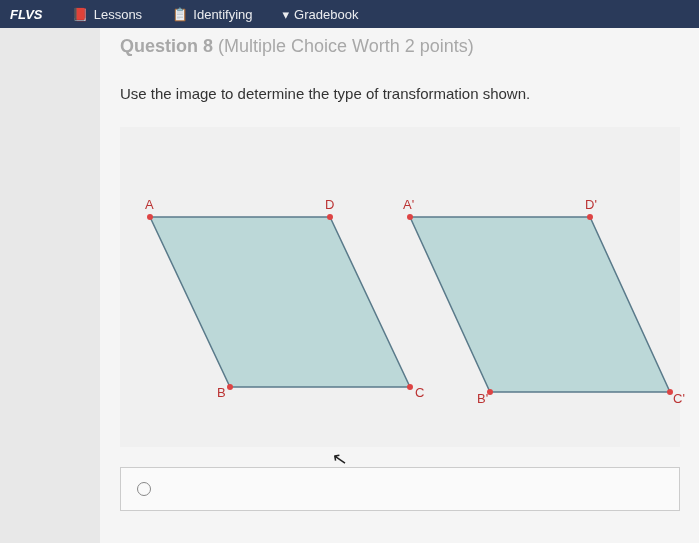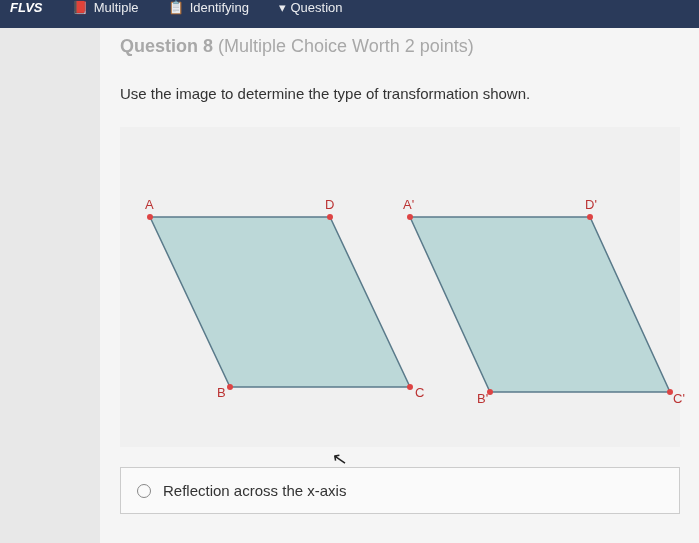--- a/index.html
+++ b/index.html
@@ -8,21 +8,21 @@
       background: #e8e8e8;
       width: 699px;
       height: 543px;
       overflow: hidden;
       position: relative;
     }
     .topbar {
       background: #2a3a5a;
       height: 28px;
       display: flex;
-      align-items: flex-start;
+      align-items: center;
       color: #fff;
       font-size: 13px;
       padding: 0 10px;
       gap: 30px;
     }
     .topbar .brand { font-weight: bold; font-style: italic; }
     .topbar .navitem { display: flex; align-items: center; gap: 5px; opacity: 0.9; }
     .content {
       background: #f5f5f5;
       margin-left: 100px;
@@ -92,29 +92,29 @@
       display: inline-block;
     }
   </style>
 </head>
 <body>
 
 <div class="topbar">
   <span class="brand">FLVS</span>
   <div class="navitem">
     <span class="book-icon">📕</span>
-    <span>Multiple</span>
+    <span>Lessons</span>
   </div>
   <div class="navitem">
     <span class="clip-icon">📋</span>
     <span>Identifying</span>
   </div>
   <div class="navitem">
     <span class="caret-icon">▾</span>
-    <span>Question</span>
+    <span>Gradebook</span>
   </div>
 </div>
 
 <div class="content">
   <div class="qheader">
     <span class="qnum">Question 8</span>
     <span>(Multiple Choice Worth 2 points)</span>
   </div>
   <div class="prompt">Use the image to determine the type of transformation shown.</div>
 
@@ -138,17 +138,16 @@
     <span class="vlabel" style="left:97px;top:258px">B</span>
     <span class="vlabel" style="left:295px;top:258px">C</span>
     <span class="vlabel" style="left:283px;top:70px">A'</span>
     <span class="vlabel" style="left:465px;top:70px">D'</span>
     <span class="vlabel" style="left:357px;top:264px">B'</span>
     <span class="vlabel" style="left:553px;top:264px">C'</span>
   </div>
 
   <div class="option-row">
     <span class="radio"></span>
-    <span class="option-text">Reflection across the x-axis</span>
   </div>
 </div>
 
 <span class="cursor">↖</span>
 
 </body></html>

